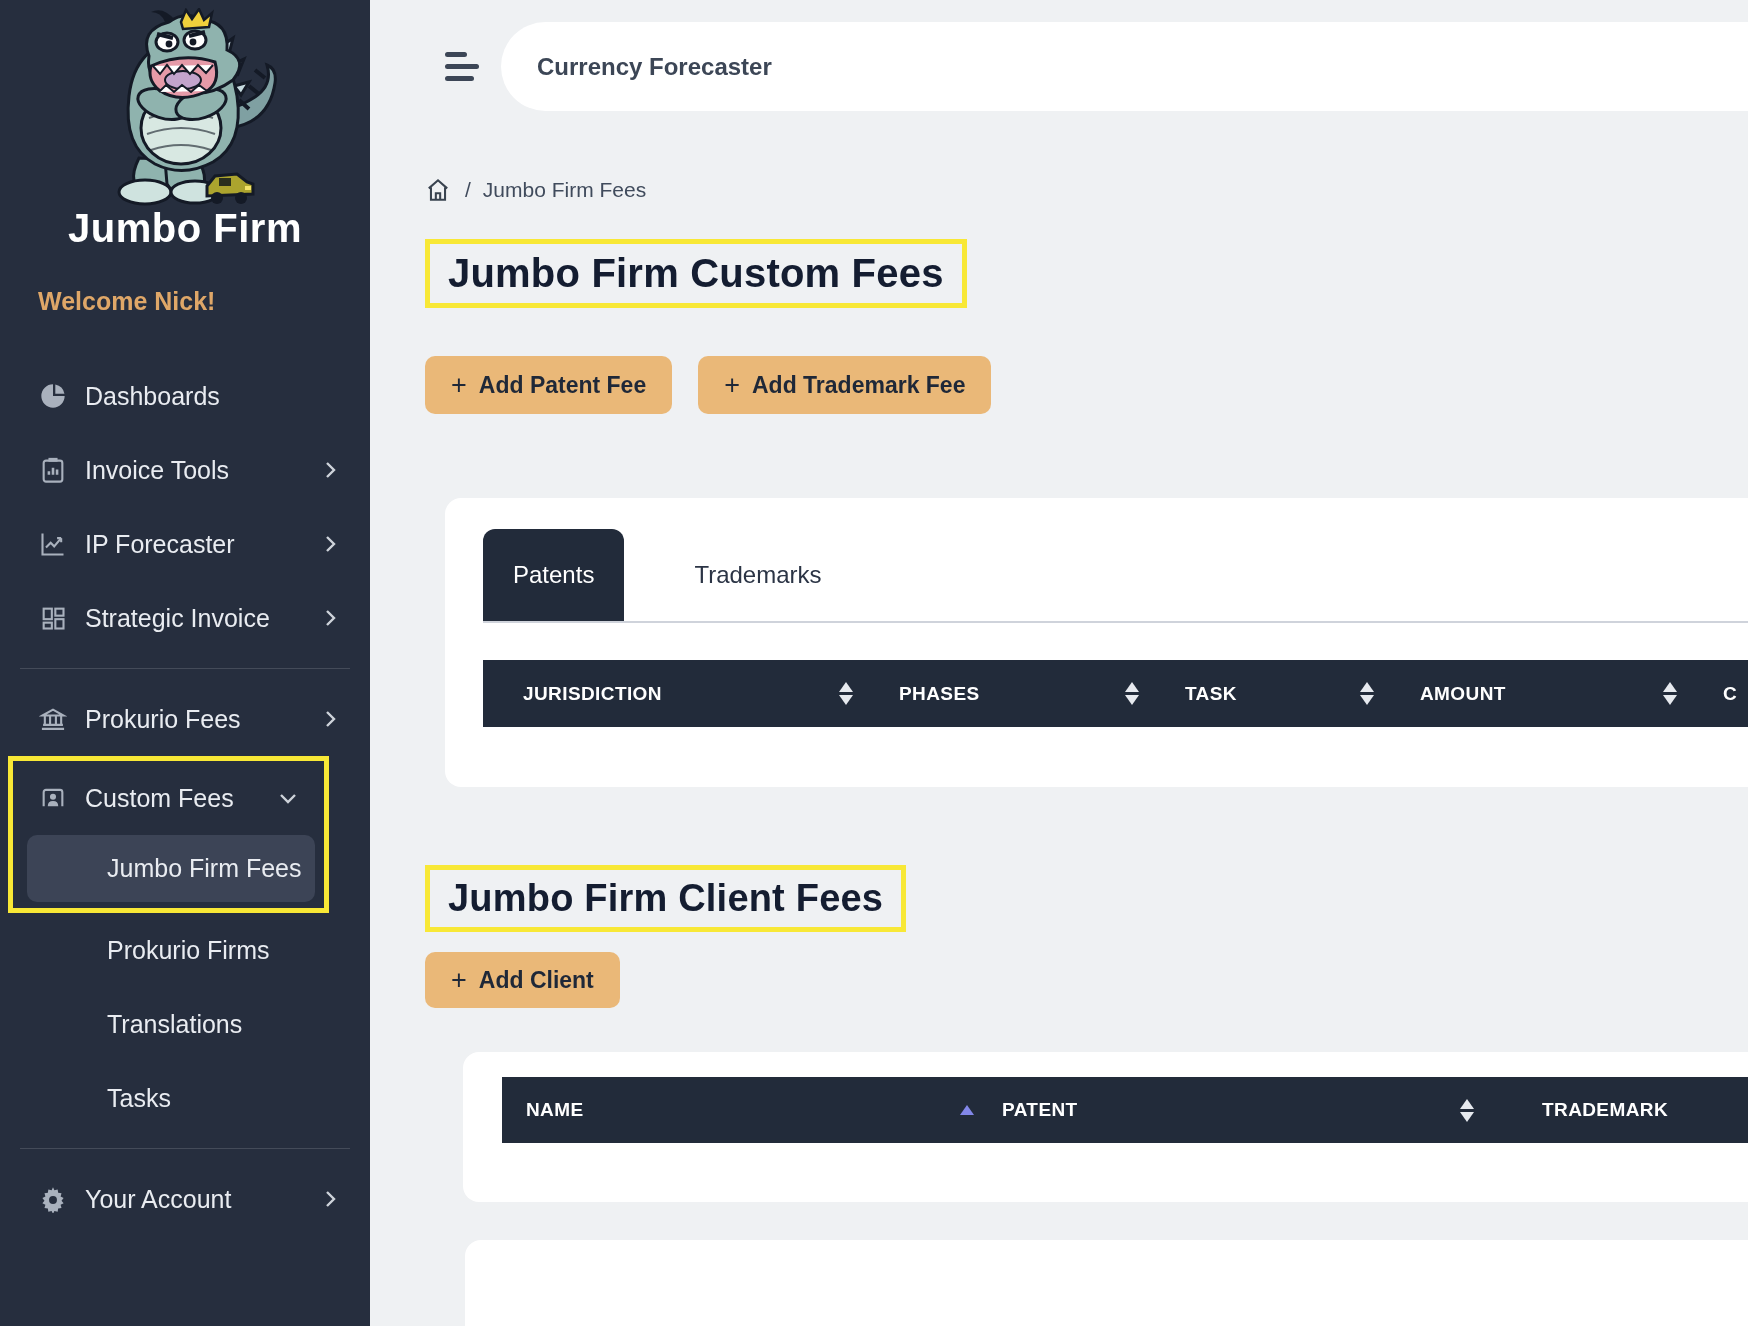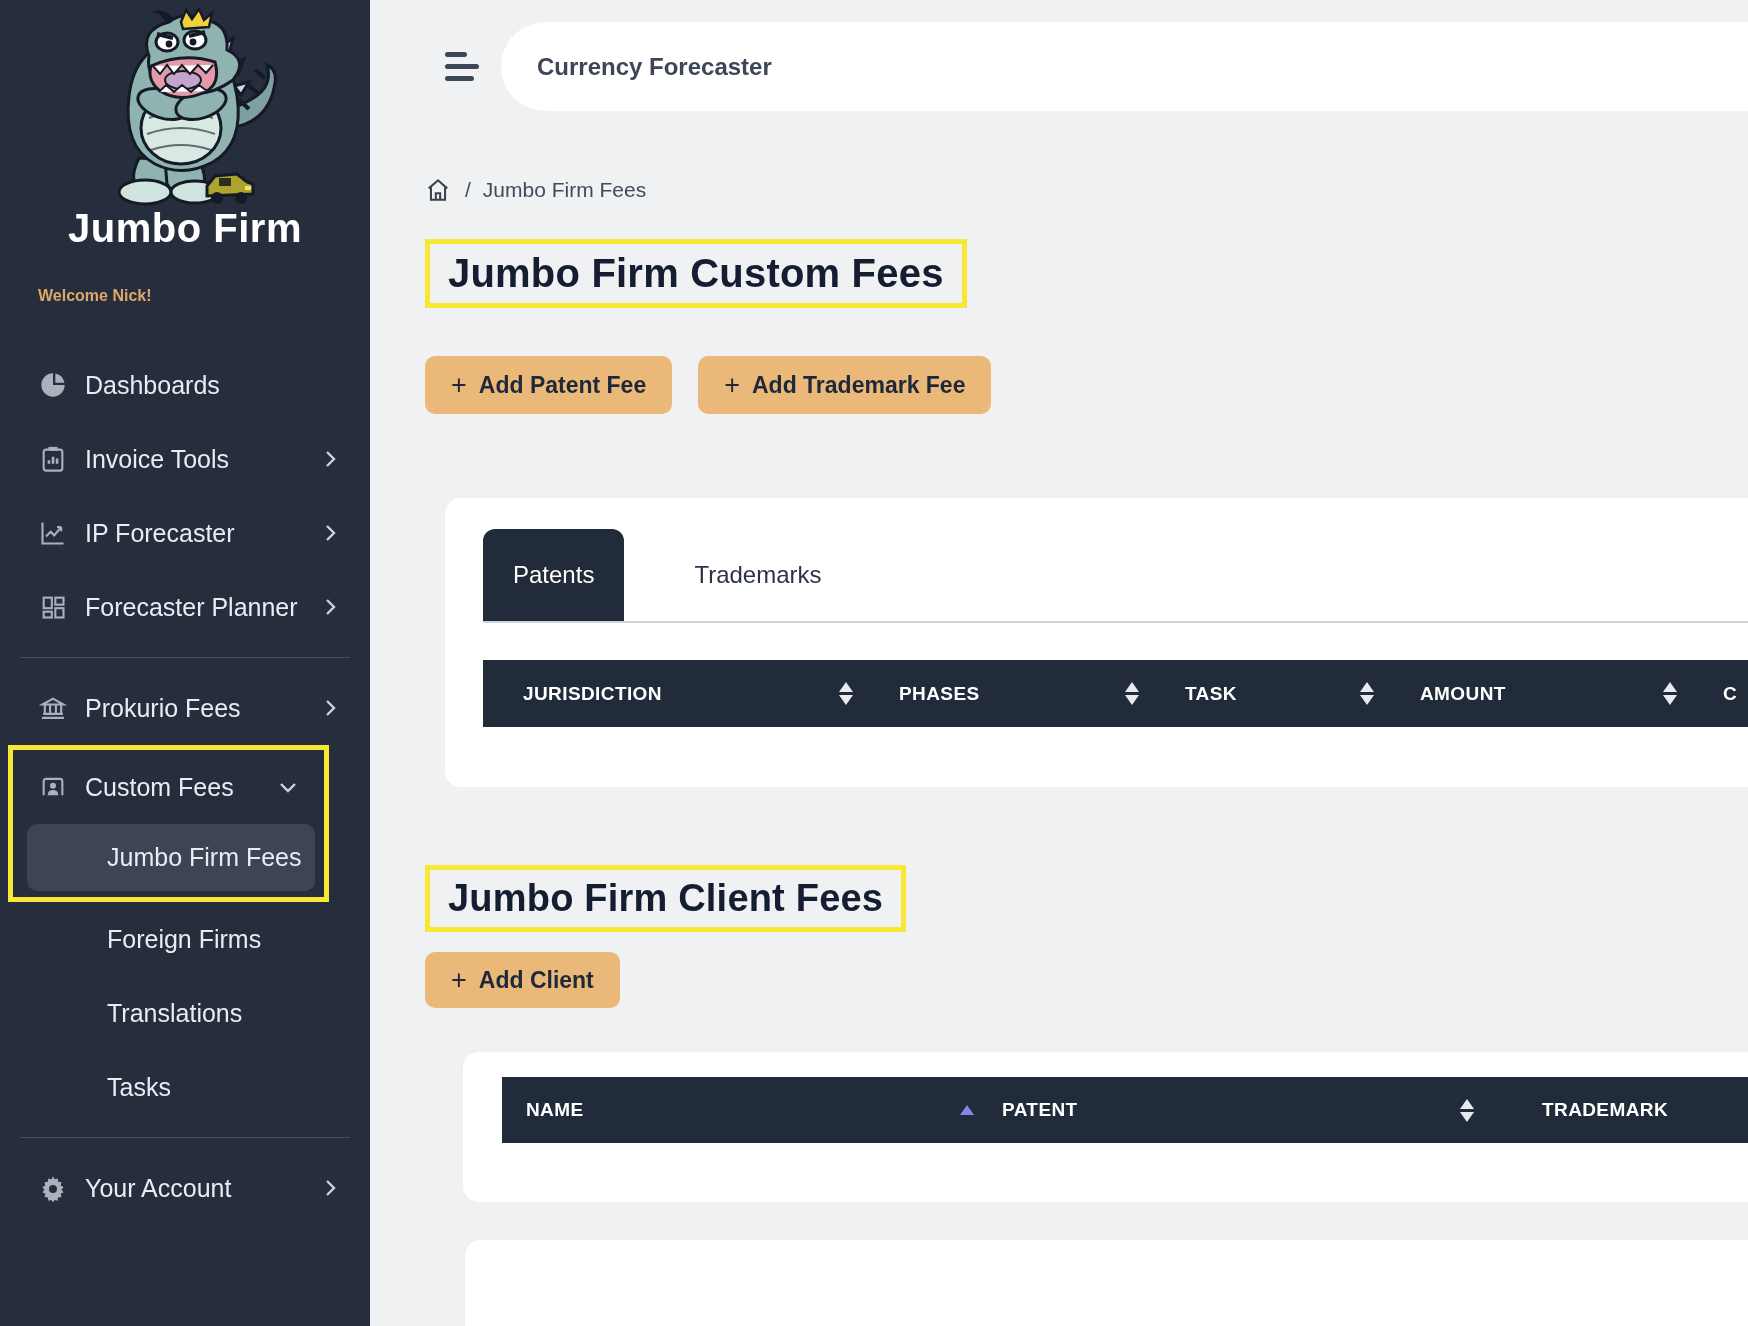--- a/index.html
+++ b/index.html
@@ -30,21 +30,21 @@
   }
   
   .sidebar{
     width:370px;min-width:370px;height:100%;
     background:var(--sidebar-bg);
     color:var(--sidebar-text);
     display:flex;flex-direction:column;
   }
   .mascot-wrap{margin:8px auto 0;width:212px;height:202px;}
   .brand{font-size:40px;font-weight:700;text-align:center;margin-top:-4px;letter-spacing:.5px;color:#fff;}
-  .welcome{margin-top:36px;padding-left:38px;font-size:16px;font-weight:700;color:var(--sandy);}
+  .welcome{margin-top:36px;padding-left:38px;font-size:25px;font-weight:700;color:var(--sandy);}
   .nav{margin-top:43px;display:flex;flex-direction:column;}
   .nav-item{
     height:74px;display:flex;align-items:center;
     padding:0 30px 0 38px;font-size:25px;cursor:pointer;
   }
   .nav-icon{width:30px;height:30px;display:inline-flex;align-items:center;justify-content:center;color:var(--muted-icon);}
   .nav-label{margin-left:17px;flex:1;font-weight:400;}
   .chev{width:20px;height:20px;color:#ced3da;}
   .divider{border-top:1px solid rgba(255,255,255,.14);margin:13px 20px;}
   .annot-box-side{
@@ -220,21 +220,21 @@
 
     <div class="nav-item">
       <span class="nav-icon">
         <svg viewBox="0 0 24 24" width="28" height="28" fill="none" stroke="#a9b1bd" stroke-width="1.8">
             <rect x="4" y="4" width="7" height="9"></rect>
             <rect x="14" y="4" width="7" height="6"></rect>
             <rect x="4" y="16" width="7" height="5"></rect>
             <rect x="14" y="13" width="7" height="8"></rect>
           </svg>
       </span>
-      <span class="nav-label">Forecaster Planner</span>
+      <span class="nav-label">Strategic Invoice</span>
       <span class="chev">
         <svg viewBox="0 0 20 20" width="20" height="20" fill="none" stroke="currentColor" stroke-width="2.4">
             <path d="M7 3 l7 7 -7 7"></path>
           </svg>
       </span>
     </div>
 
 
     <div class="divider"></div>
 
@@ -269,21 +269,21 @@
               <path d="M3 7 l7 7 7 -7"></path>
             </svg>
         </span>
       </div>
       <div class="subpill">
         <span>Jumbo Firm Fees</span>
       </div>
     </div>
 
     <div class="subitem">
-      <span>Foreign Firms</span>
+      <span>Prokurio Firms</span>
     </div>
     <div class="subitem">
       <span>Translations</span>
     </div>
     <div class="subitem">
       <span>Tasks</span>
     </div>
 
     <div class="divider"></div>
 

